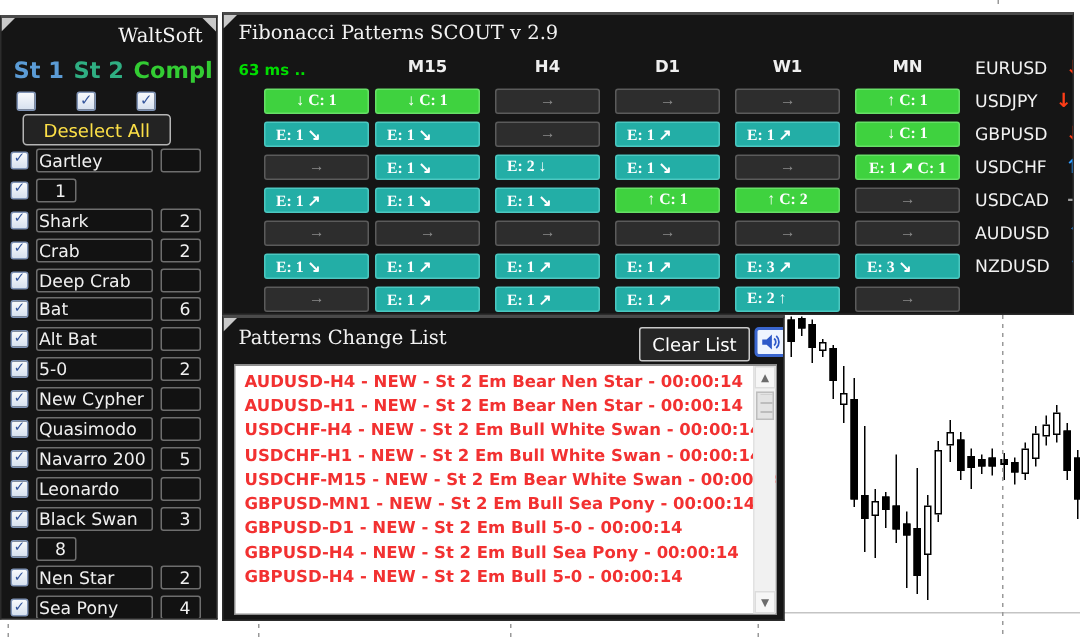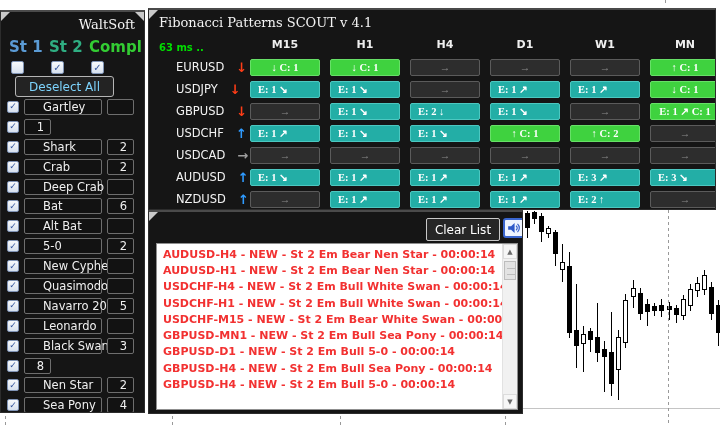--- a/index.html
+++ b/index.html
@@ -28,27 +28,27 @@
   
   .ws-title{position:absolute;top:5px;right:9px;font-family:"DejaVu Serif","Liberation Serif",serif;
             font-size:13px;color:#f5f5f5;}
   #st-cols{position:absolute;left:8px;top:26px;display:flex;}
   .stcol{width:40px;}
   .stcol .stlab{font-size:15px;font-weight:bold;}
   .stcol .checkbox{margin-top:5px;margin-left:2px;}
   .checkbox{width:13px;height:13px;background:linear-gradient(#f8fafc,#d7e1ef);border:1px solid #8094b6;
             border-radius:2px;display:flex;align-items:center;justify-content:center;
             font-size:10px;font-weight:bold;color:#35569c;box-sizing:border-box;line-height:1;}
-  .deselect{position:absolute;left:14px;top:64px;width:97px;height:19px;background:#232323;color:#7dd3fc;
+  .deselect{position:absolute;left:14px;top:64px;width:97px;height:19px;background:#232323;color:#fde047;
             border:1px solid #b5b5b5;border-radius:3px;font-size:12px;font-family:inherit;
             display:flex;align-items:center;justify-content:center;}
   #pattern-list{position:absolute;left:0;top:85px;width:100%;}
   .prow{height:19.9px;display:flex;align-items:center;padding-left:6px;box-sizing:border-box;}
   .prow .checkbox{width:12px;height:12px;font-size:9px;}
-  .pname{margin-left:5px;width:78px;height:16px;line-height:15px;padding-left:18px;border:1px solid #6e6e6e;
+  .pname{margin-left:5px;width:78px;height:16px;line-height:15px;padding-left:1px;border:1px solid #6e6e6e;
          border-radius:2px;color:#f0f0f0;font-size:11.5px;background:#121212;box-sizing:border-box;white-space:nowrap;}
   .pcount{margin-left:5px;width:27px;height:16px;line-height:15px;border:1px solid #6e6e6e;border-radius:2px;
           color:#f0f0f0;font-size:11.5px;text-align:right;padding-right:6px;background:#121212;box-sizing:border-box;}
 
   
   .sc-title{position:absolute;left:10px;top:5px;font-family:"DejaVu Serif","Liberation Serif",serif;
             font-size:13px;color:#f2f2f2;}
   .sc-lat{position:absolute;left:10px;top:32px;font-size:10px;font-weight:bold;}
   .sc-grid{position:absolute;left:27px;top:24px;display:grid;grid-template-columns:74px repeat(6,80px);
            grid-auto-rows:22px;align-items:center;}
@@ -252,26 +252,25 @@
         <div class="prow">
           <div class="checkbox">✓</div>
           <div class="pname">Sea Pony</div>
           <div class="pcount">4</div>
         </div>
       </div>
   </aside>
 
   <section class="panel" id="scanner">
     <div class="fold tl"></div>
-    <div class="sc-title">Fibonacci Patterns SCOUT v 4.1</div>
+    <div class="sc-title">Fibonacci Patterns SCOUT v 2.9</div>
     <div class="sc-lat" style="color: rgb(0, 221, 0);">63 ms ..</div>
     <div class="sc-grid" id="sc-grid">
         <div class="hdr0"></div>
         <div class="tfh">M15</div>
-        <div class="tfh">H1</div>
         <div class="tfh">H4</div>
         <div class="tfh">D1</div>
         <div class="tfh">W1</div>
         <div class="tfh">MN</div>
         <div class="sym">
           <div>EURUSD</div>
           <div class="arr" style="color: rgb(255, 61, 23);">↓</div>
         </div>
         <div>
           <div class="cell green">↓  C: 1</div>
@@ -421,20 +420,21 @@
           <div class="cell teal">E: 2 ↑</div>
         </div>
         <div>
           <div class="cell idle">→</div>
         </div>
       </div>
   </section>
 
   <section class="panel" id="changes">
     <div class="fold tl"></div>
+    <div class="cl-title">Patterns Change List</div>
     <div class="clear-btn">Clear List</div>
     <div class="spk-btn">
       <span style="display:flex;">
         <svg width="14" height="14" viewBox="0 0 24 24">
           <polygon points="2,9 7,9 13,3.5 13,20.5 7,15 2,15" fill="#2e59c9"></polygon>
           <path d="M15.5 8 a5 5 0 0 1 0 8" fill="none" stroke="#2e59c9" stroke-width="2"></path>
           <path d="M18 5 a9.5 9.5 0 0 1 0 14" fill="none" stroke="#2e59c9" stroke-width="2"></path>
         </svg>
       </span>
     </div>

